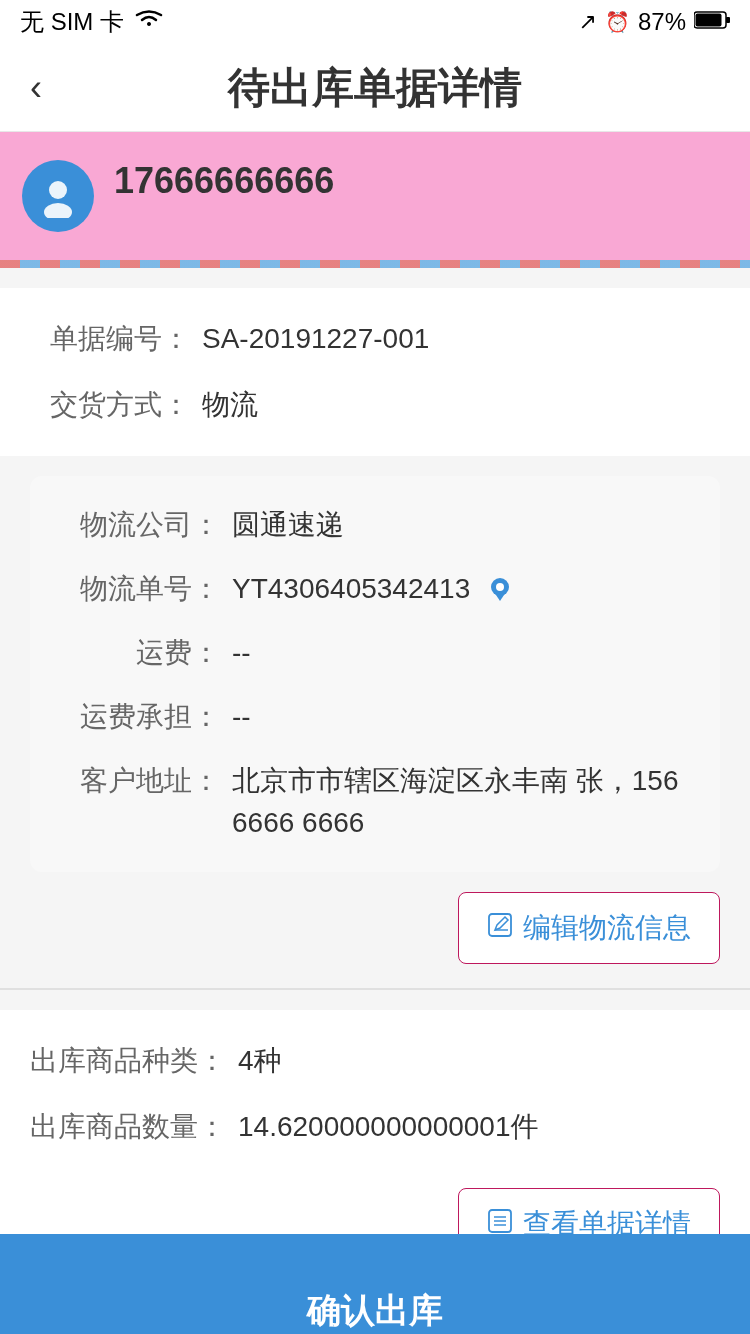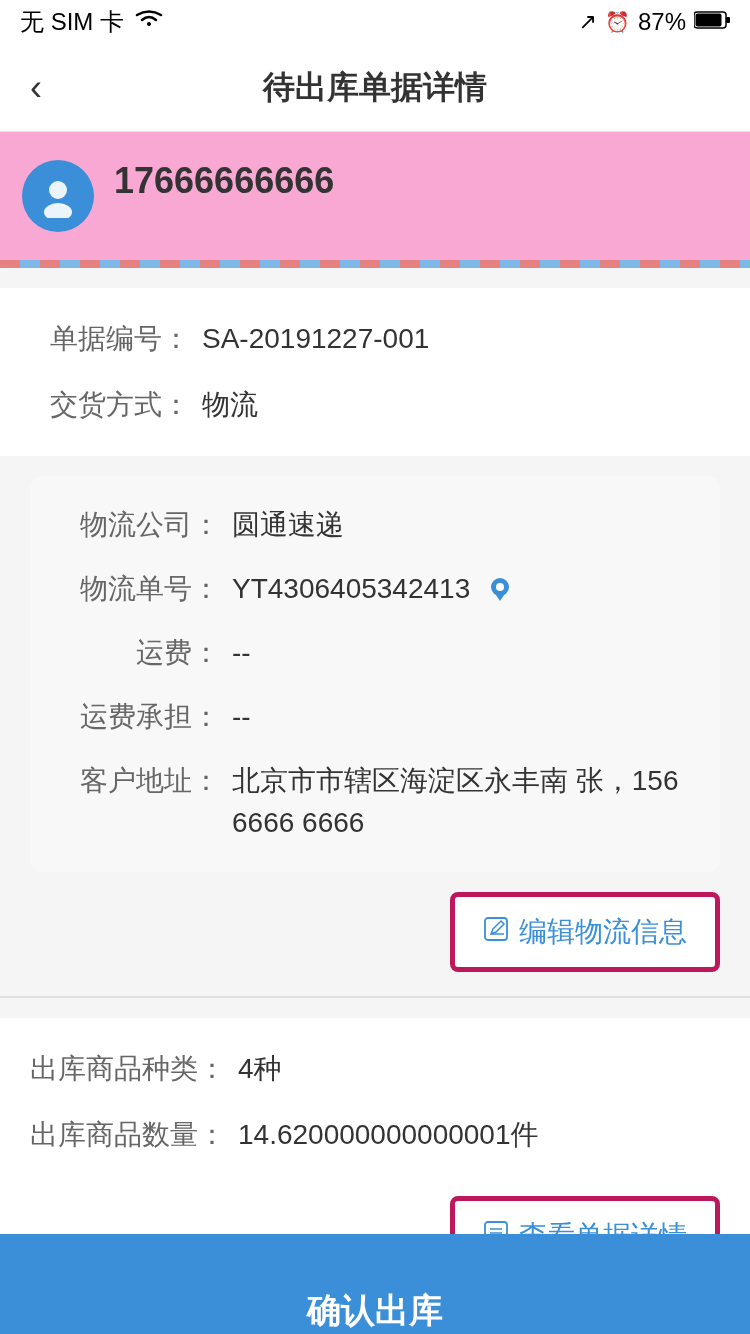--- a/index.html
+++ b/index.html
@@ -41,21 +41,21 @@
       border-bottom: 1px solid #e8e8e8;
     }
     .nav-back {
       position: absolute;
       left: 30px;
       font-size: 36px;
       color: #333;
       cursor: pointer;
     }
     .nav-title {
-      font-size: 32px;
+      font-size: 42px;
       font-weight: 600;
       color: #333;
     }
 
     
     .customer-header {
       background: #f9a8d4;
       padding: 28px 22px;
       display: flex;
       align-items: flex-start;
@@ -157,21 +157,21 @@
     }
 
     
     .edit-btn {
       display: flex;
       align-items: center;
       justify-content: flex-end;
       padding: 0 30px 24px 30px;
     }
     .btn-outline {
-      border: 5px solid #be185d;
+      border: 1px solid #be185d;
       border-radius: 8px;
       padding: 16px 28px;
       color: #3a8fd8;
       font-size: 28px;
       display: flex;
       align-items: center;
       gap: 10px;
       background: #fff;
       cursor: pointer;
     }

